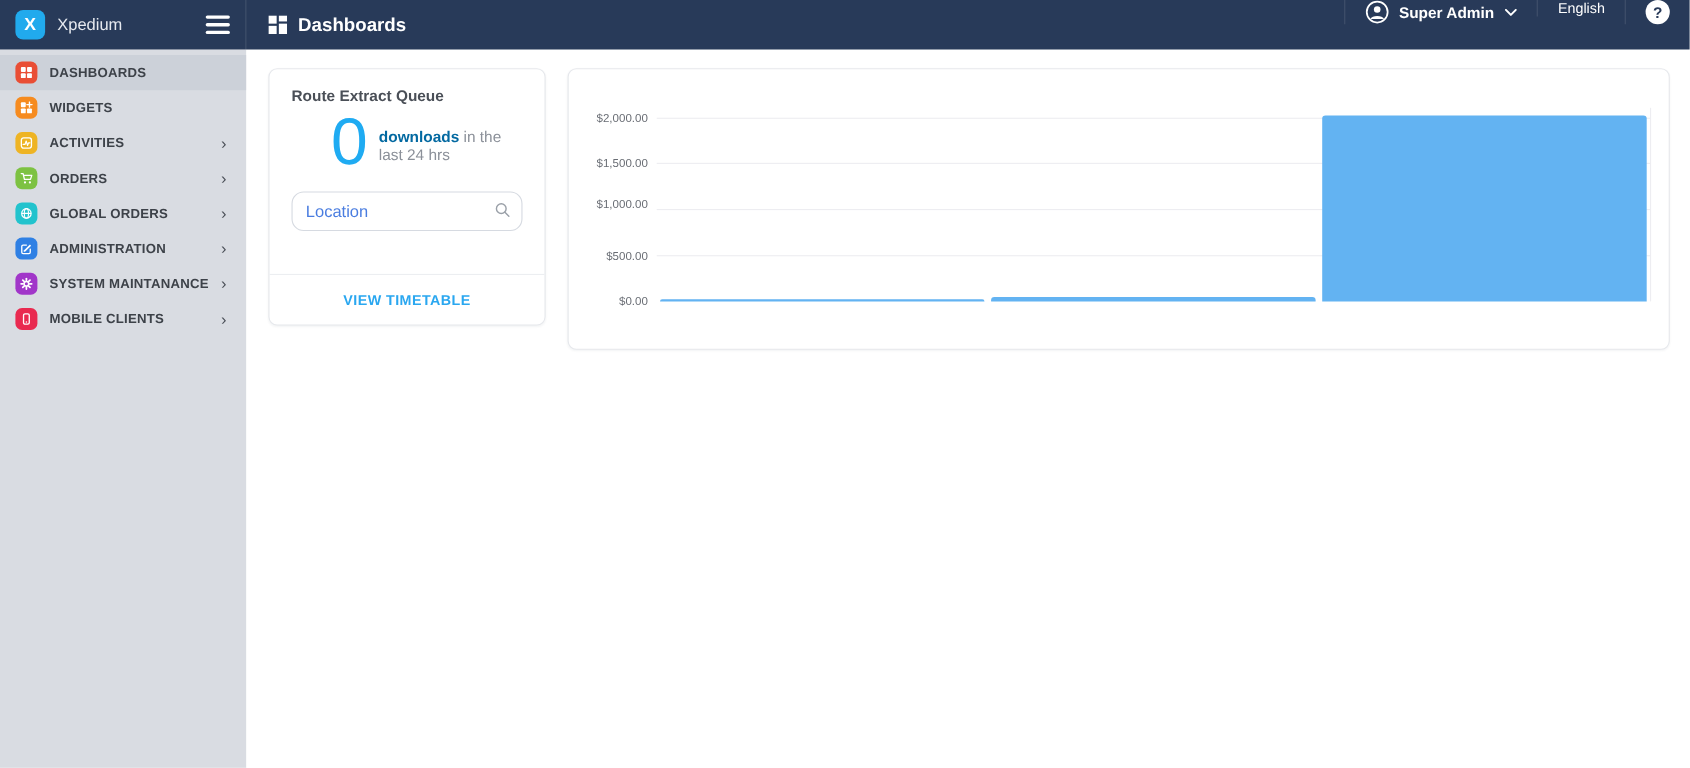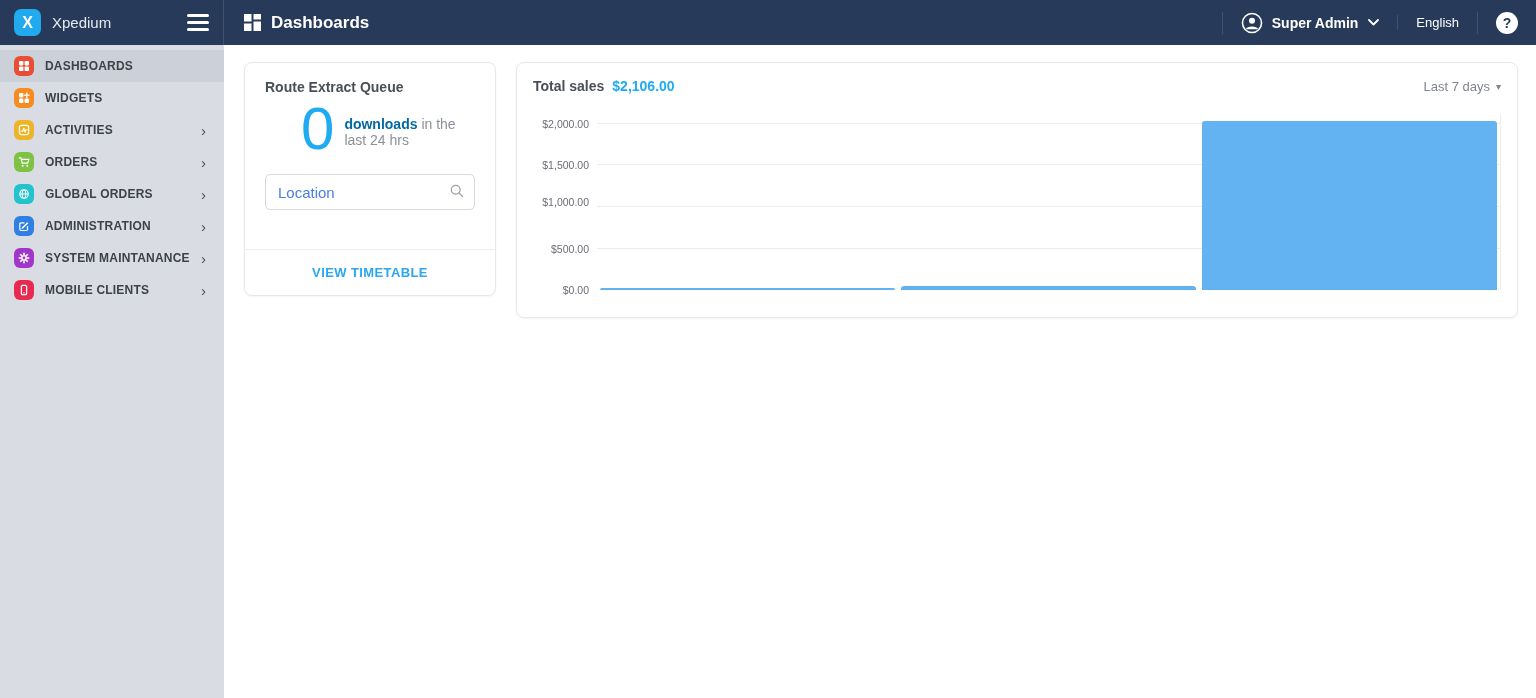--- a/index.html
+++ b/index.html
@@ -13,21 +13,21 @@
     padding:0 14px; border-right:1px solid rgba(255,255,255,.12); }
   .logo { width:27px; height:27px; border-radius:7px; background:var(--logo-blue,#21aaed);
     color:#fff; font-weight:700; font-size:16px; display:flex; align-items:center;
     justify-content:center; cursor:pointer; }
   .brand { color:#e6e9ef; font-size:15px; margin-left:11px; flex:1; }
   .hamburger { width:22px; cursor:pointer; display:flex; flex-direction:column; gap:4px; }
   .hamburger span { display:block; height:3px; border-radius:2px; background:#fff; }
   .nav-title-wrap { display:flex; align-items:center; padding:0 20px; flex:1; }
   .grid-icon { display:inline-flex; margin-right:10px; }
   .page-title { color:#fff; font-size:17px; font-weight:700; }
-  .nav-right { display:flex; align-items:center; }
+  .nav-right { display:flex; align-items:flex-start; }
   .nav-sec { display:flex; align-items:center; padding:0 18px; cursor:pointer;
     border-left:1px solid rgba(255,255,255,.12); color:#fff; }
   .user-name { font-size:14px; font-weight:600; margin:0 10px 0 9px; }
   .lang-label { font-size:13px; }
   .help-circle { width:22px; height:22px; border-radius:50%; background:#fff;
     color:var(--navbar-bg,#283a59); font-weight:700; font-size:14px;
     display:flex; align-items:center; justify-content:center; }
 
   
   .sidebar { position:absolute; top:45px; left:0; bottom:0; width:224px;
@@ -49,21 +49,21 @@
 
   
   .card-queue { width:252px; height:234px; display:flex; flex-direction:column; }
   .cq-body { padding:16px 20px 0 20px; flex:1; }
   .cq-title { font-size:14px; font-weight:700; color:#4a4f57; }
   .cq-count-row { display:flex; align-items:flex-end; margin:2px 0 14px 36px; }
   .big-count { font-size:60px; line-height:1.05; color:var(--accent-blue,#1fabf2); }
   .count-caption { font-size:14px; color:#8b9099; margin:0 0 12px 10px; }
   .count-caption b { color:#0369a1; }
   .loc-wrap { position:relative; }
-  .loc-input { width:100%; height:36px; border:1px solid #d6dae1; border-radius:5px;
+  .loc-input { width:100%; height:36px; border:1px solid #d6dae1; border-radius:11px;
     padding:0 34px 0 12px; font-size:15px; font-family:"Liberation Sans",sans-serif;
     color:var(--location-blue,#4a7de0); outline:none; }
   .loc-input::placeholder { color:var(--location-blue,#4a7de0); opacity:1; }
   .loc-search { position:absolute; right:10px; top:9px; }
   .cq-footer { border-top:1px solid #eceef1; height:46px; display:flex;
     align-items:center; justify-content:center; }
   .view-link { font-size:13px; font-weight:700; letter-spacing:.4px;
     color:var(--link-blue,#2aa7f0); cursor:pointer; text-decoration:none; }
 
   
@@ -267,28 +267,20 @@
           </svg>
         </span>
       </div>
     </div>
     <div class="cq-footer">
       <a class="view-link">VIEW TIMETABLE</a>
     </div>
   </div>
 
   <div class="card card-sales">
-    <div class="cs-header">
-      <span class="cs-title">Total sales</span>
-      <span class="cs-value">$2,106.00</span>
-      <span class="range-select">
-        <span>Last 7 days</span>
-        <span class="caret">▾</span>
-      </span>
-    </div>
     <div class="chart">
       <div class="ylabels" id="ylabels">
           <div class="ytick" style="bottom: -6px;">$0.00</div>
           <div class="ytick" style="bottom: 35.5094px;">$500.00</div>
           <div class="ytick" style="bottom: 82px;">$1,000.00</div>
           <div class="ytick" style="bottom: 118.528px;">$1,500.00</div>
           <div class="ytick" style="bottom: 160.038px;">$2,000.00</div>
         </div>
       <div class="plot-wrap">
         <div id="gridlines">

